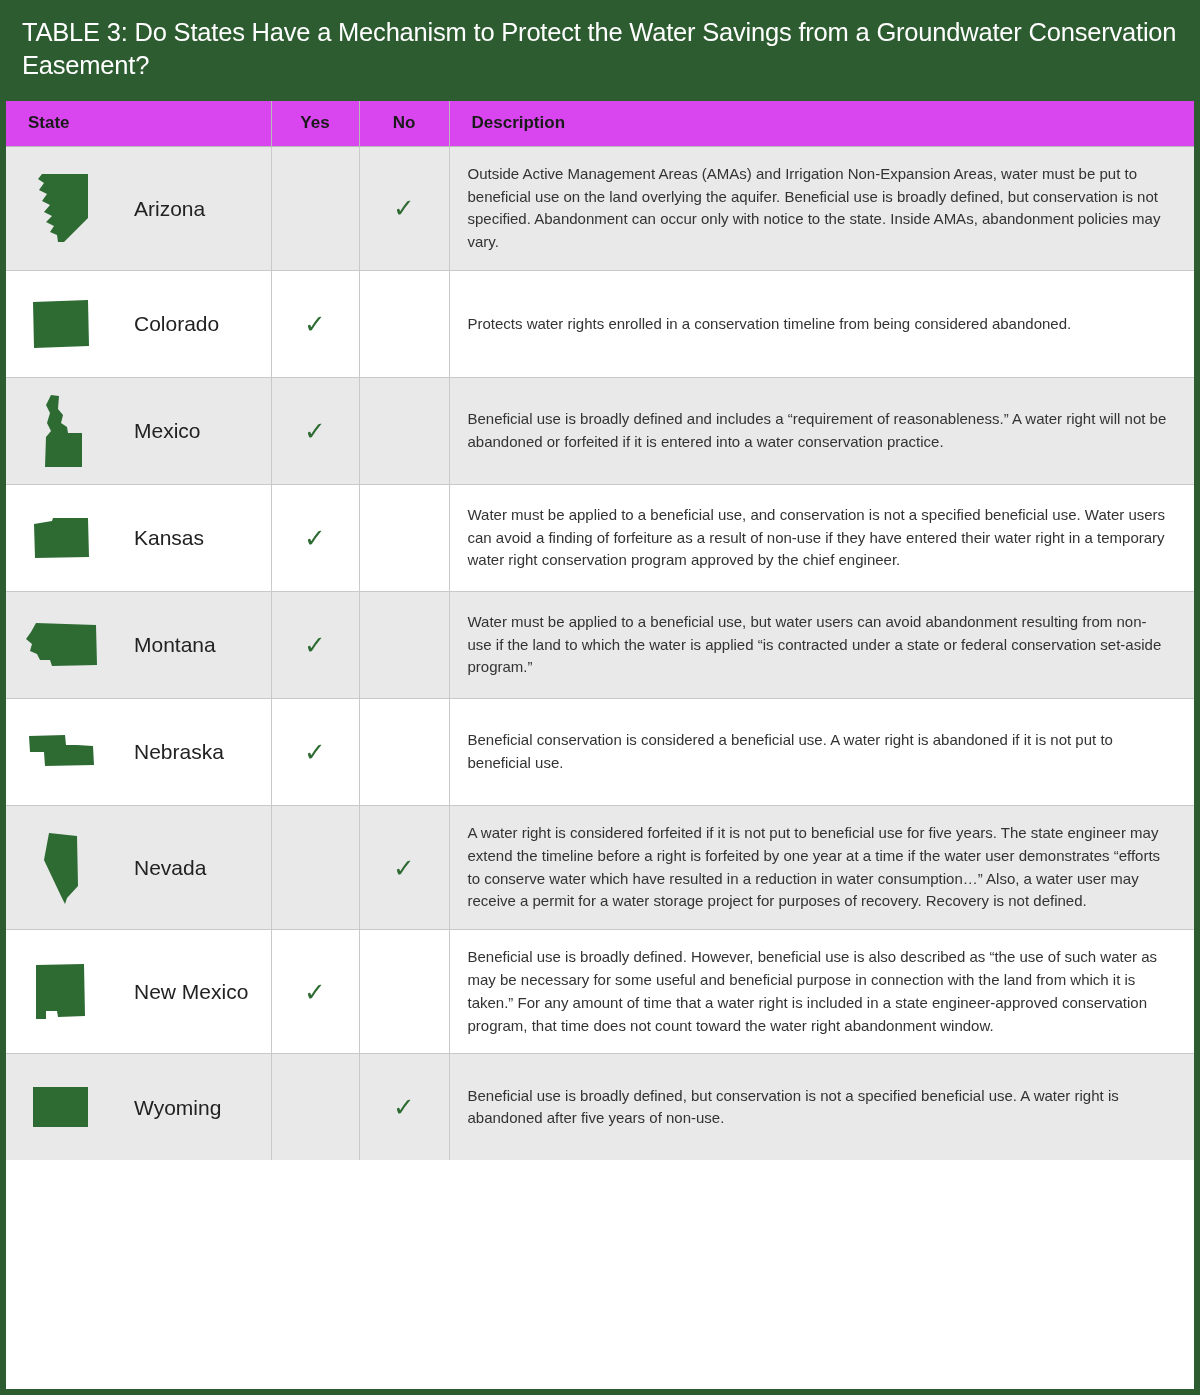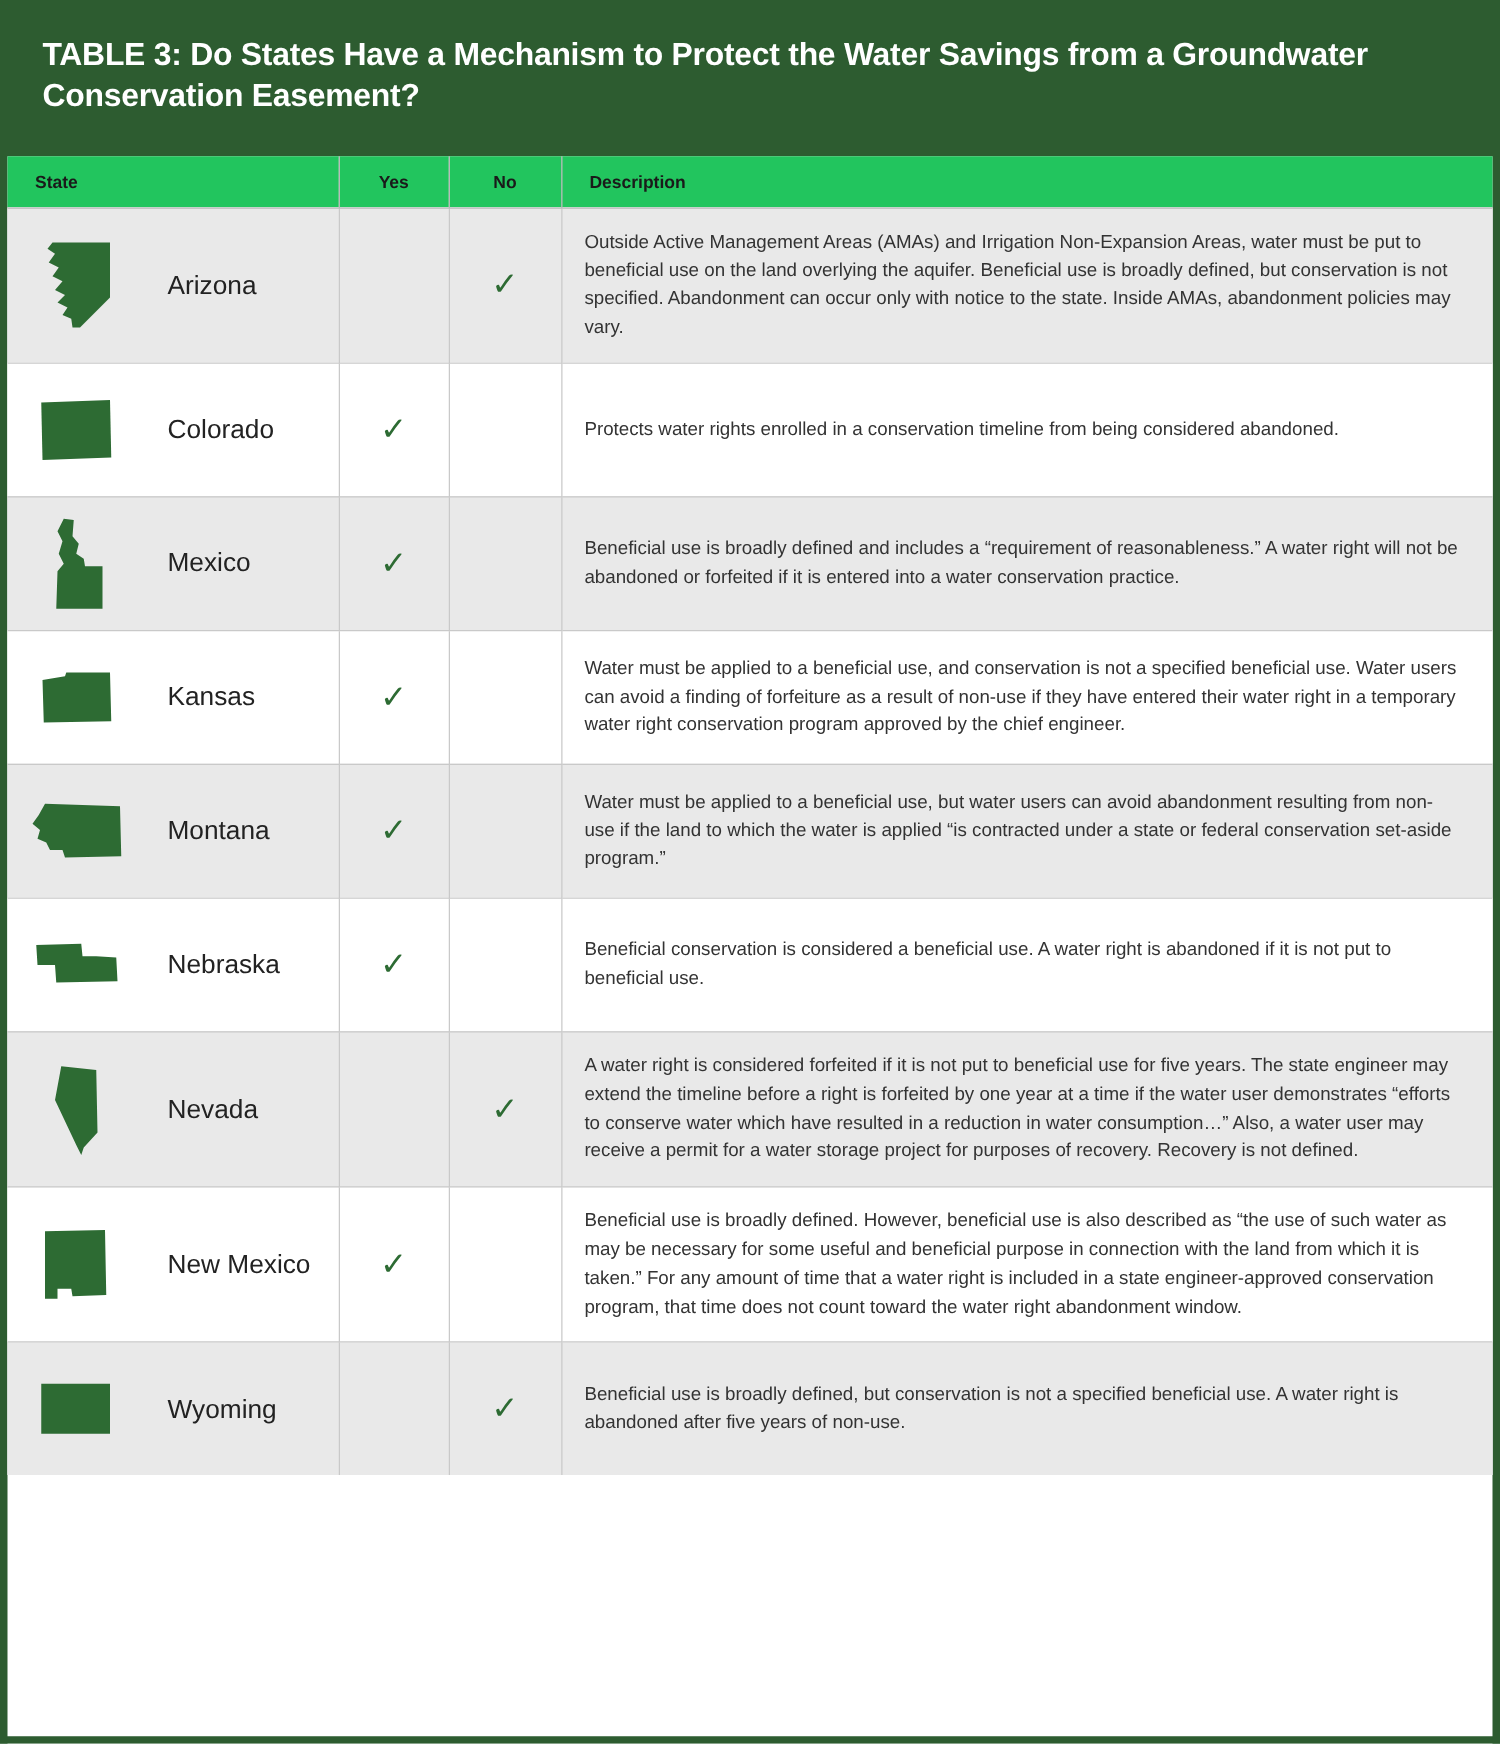--- a/index.html
+++ b/index.html
@@ -24,40 +24,40 @@
   
   .title-bar {
     background: #2d5c30;
     color: #ffffff;
     padding: 16px 22px 18px 22px;
     box-sizing: border-box;
     margin: -0px -6px 0 -6px;
   }
   .title-text {
     font-size: 25.5px;
-    font-weight: bold;
+    font-weight: normal;
     line-height: 1.31;
     letter-spacing: -0.2px;
-    margin: 12px;
+    margin: 0;
   }
   
   table.t3 {
     width: 100%;
     border-collapse: collapse;
     table-layout: fixed;
   }
   table.t3 col.c-state { width: 265px; }
   table.t3 col.c-yes   { width: 88px; }
   table.t3 col.c-no    { width: 90px; }
   table.t3 col.c-desc  { width: auto; }
 
   thead th {
-    background: #22c55e;
+    background: #d946ef;
     color: #1a1a1a;
-    font-size: 14px;
+    font-size: 17px;
     font-weight: bold;
     text-align: left;
     padding: 12px 14px 13px 22px;
     border-right: 1px solid #b9b9b9;
     border-bottom: 1px solid #b9b9b9;
     vertical-align: middle;
     box-sizing: border-box;
   }
   thead th.ctr { text-align: center; padding-left: 8px; padding-right: 8px; }
   thead th:last-child { border-right: none; }

